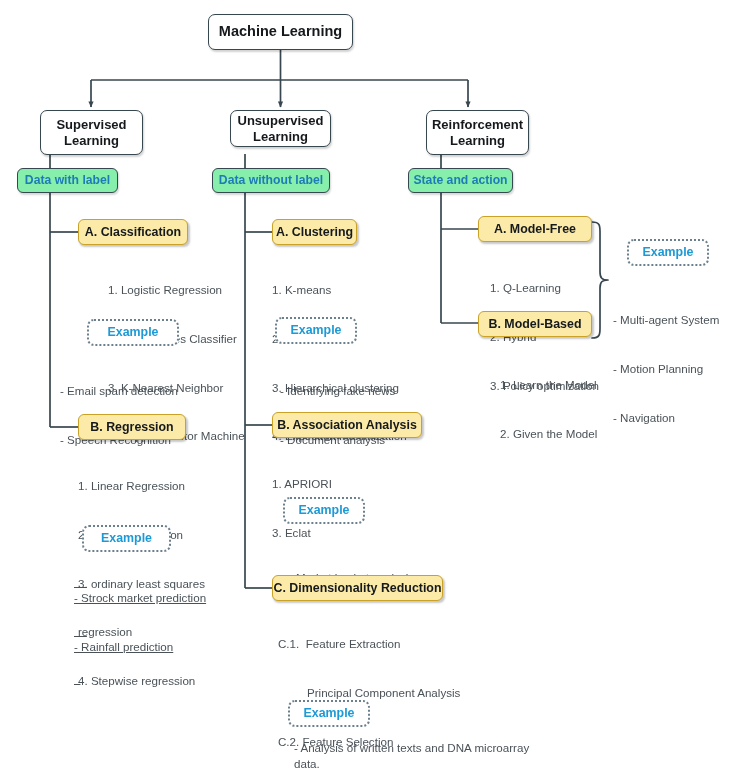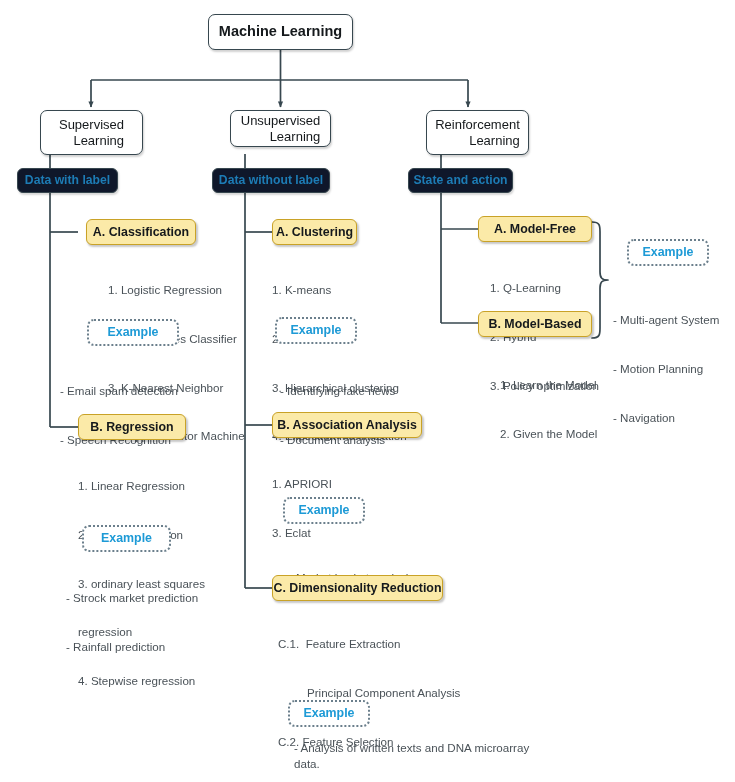--- a/index.html
+++ b/index.html
@@ -46,27 +46,26 @@
     font-weight: bold;
     box-shadow: 1px 1.5px 2px rgba(0,0,0,0.18);
   }
 
   .node-branch {
     background: #ffffff;
     border: 1.8px solid #37474f;
     border-radius: 7px;
     color: #15191c;
     font-size: 13px;
-    font-weight: normal;
+    font-weight: bold;
     box-shadow: 1px 1.5px 2px rgba(0,0,0,0.18);
-    text-align: right;
   }
 
   .node-data {
-    background: #0f172a;
+    background: #86efac;
     border: 1.7px solid #37474f;
     border-radius: 6px;
     color: #1d7cb5;
     font-size: 12.2px;
     font-weight: bold;
     box-shadow: 1px 1.5px 2px rgba(0,0,0,0.16);
   }
 
   .node-cat {
     background: #fbeaa8;
@@ -168,21 +167,21 @@
   <div class="node node-data" style="left:17px; top:168px; width:101px; height:25px;">
     <span>Data with label</span>
   </div>
   <div class="node node-data" style="left:212px; top:168px; width:118px; height:25px;">
     <span>Data without label</span>
   </div>
   <div class="node node-data" style="left:408px; top:168px; width:105px; height:25px;">
     <span>State and action</span>
   </div>
 
-  <div class="node node-cat" style="left:86px; top:219px; width:110px; height:26px;">
+  <div class="node node-cat" style="left:78px; top:219px; width:110px; height:26px;">
     <span>A. Classification</span>
   </div>
   <div class="textblock" style="left:108px; top:250px; width:180px;">
     <div>1. Logistic Regression</div>
     <div>2. Naive Bayes Classifier</div>
     <div>3. K-Nearest Neighbor</div>
     <div>4. Support Vector Machine</div>
   </div>
   <div class="node node-example" style="left:87px; top:319px; width:92px; height:27px;">
     <span>Example</span>
@@ -198,21 +197,21 @@
   <div class="textblock" style="left:78px; top:446px; width:185px;">
     <div>1. Linear Regression</div>
     <div>2. Ridge Regression</div>
     <div>3. ordinary least squares</div>
     <div>regression</div>
     <div>4. Stepwise regression</div>
   </div>
   <div class="node node-example" style="left:82px; top:525px; width:89px; height:27px;">
     <span>Example</span>
   </div>
-  <div class="textblock" style="left:66px; top:558px; width:200px;">
+  <div class="textblock" style="left:74px; top:558px; width:200px;text-decoration:underline;">
     <div>- Strock market prediction</div>
     <div>- Rainfall prediction</div>
   </div>
 
   <div class="node node-cat" style="left:272px; top:219px; width:85px; height:26px;">
     <span>A. Clustering</span>
   </div>
   <div class="textblock" style="left:272px; top:250px; width:190px;">
     <div>1. K-means</div>
     <div>2. K-median</div>

